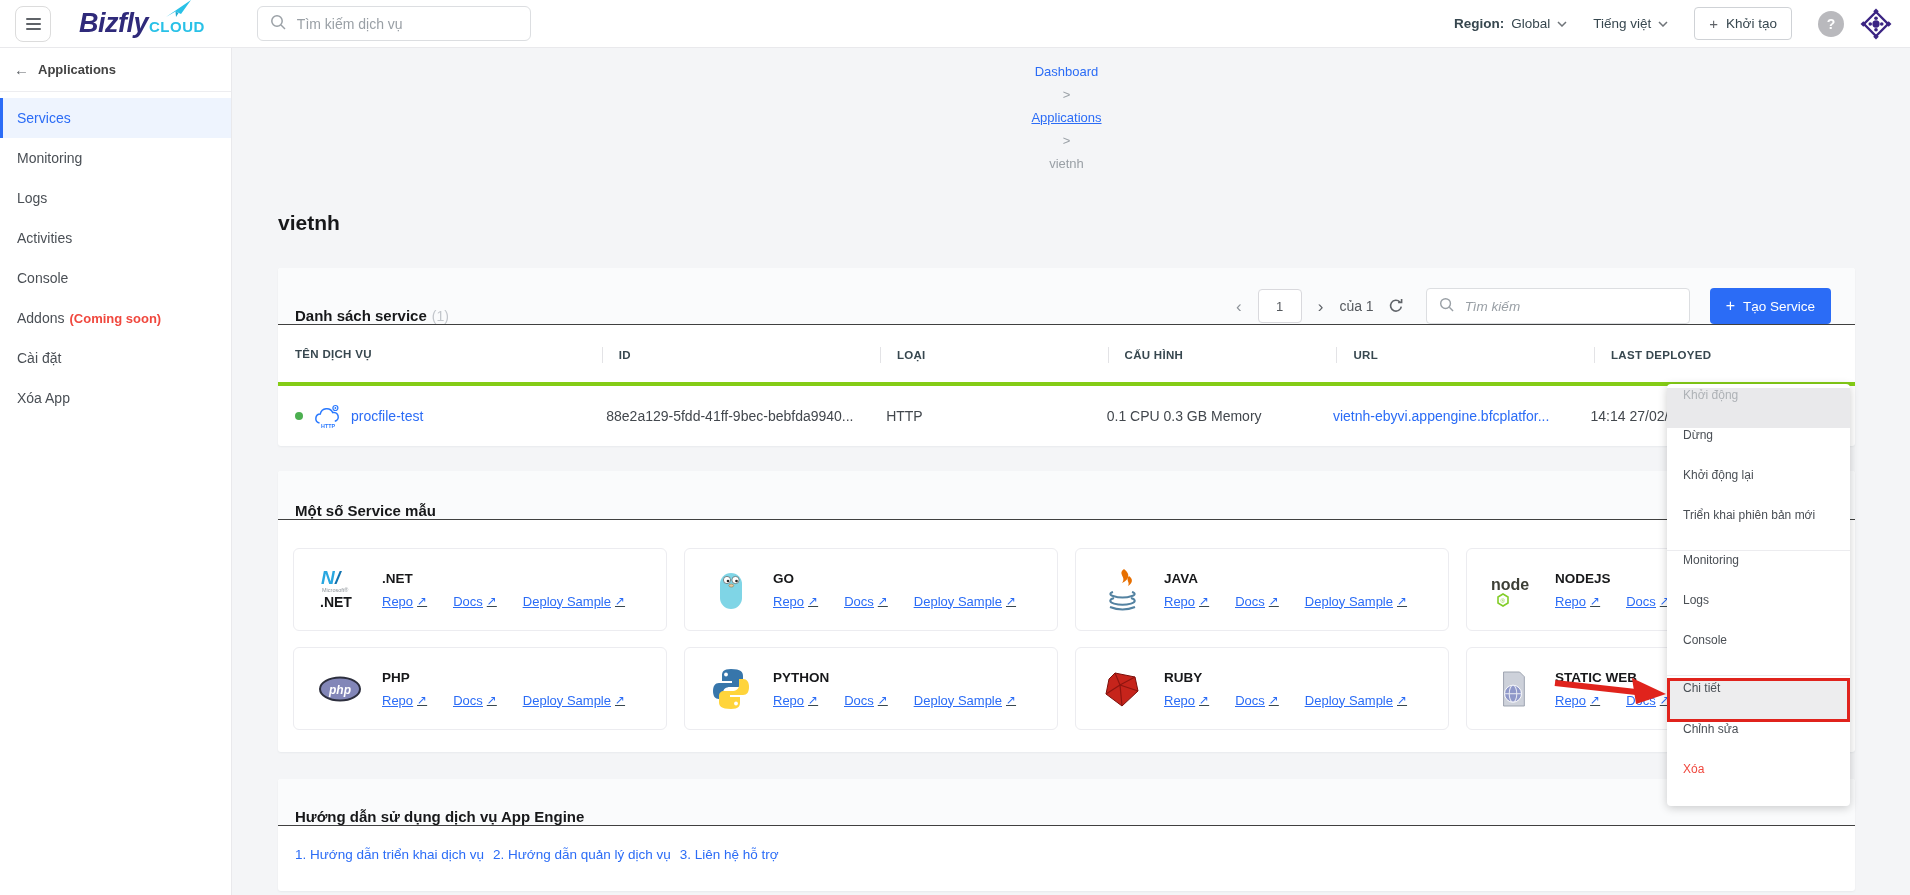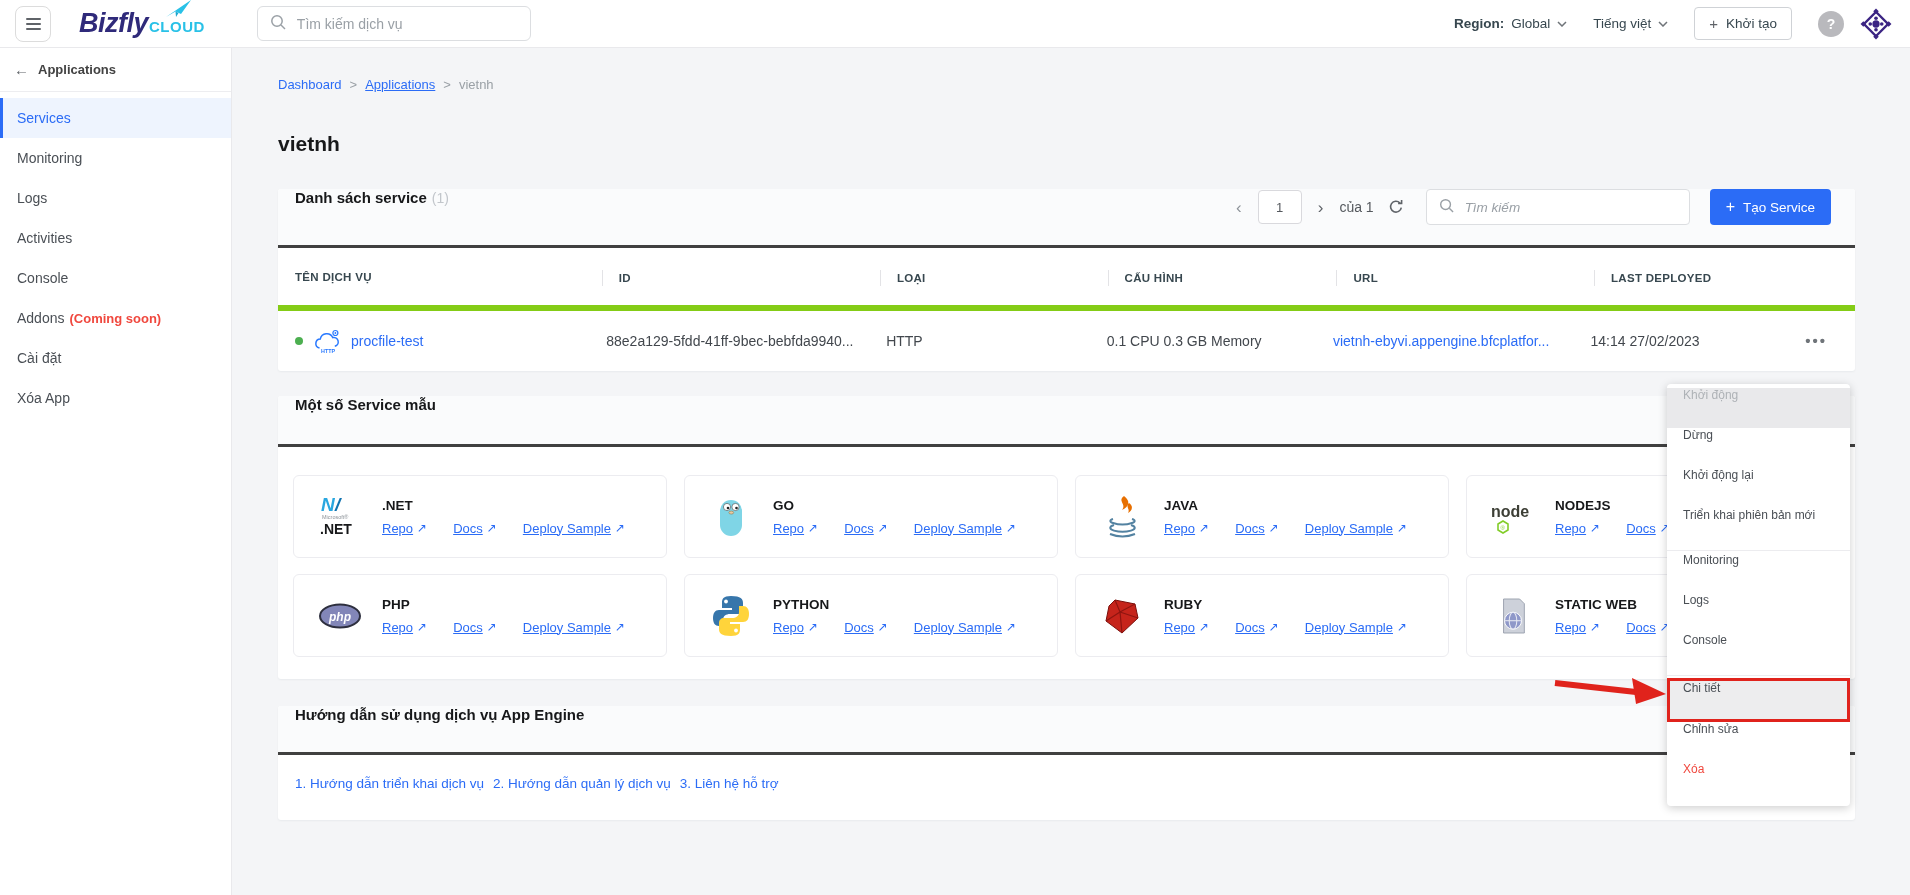--- a/index.html
+++ b/index.html
@@ -41,27 +41,27 @@
     border-bottom:1px solid #ededf0;font-size:13px;font-weight:700;color:#424242;}
   .side-head .arrow{font-size:15px;color:#5f6368;cursor:pointer;}
   .side-list{padding-top:6px;}
   .side-item{height:40px;display:flex;align-items:center;padding:0 14px;font-size:14px;color:#4a4f55;
     cursor:pointer;border-left:3px solid transparent;}
   .side-item.active{background:#eef4fe;border-left-color:#2b6cf6;color:#2b6cf6;}
   .side-item .badge{color:#f0483e;font-weight:700;font-size:13px;margin-left:5px;}
   
   .main{position:absolute;top:47px;left:232px;right:0;bottom:0;background:#f4f5f7;overflow:hidden;}
   .content{padding:0 55px 0 46px;}
-  .breadcrumb{margin-top:30px;font-size:13px;color:#9aa0a6;display:flex;gap:8px;align-items:center;}
+  .breadcrumb{margin-top:17px;font-size:13px;color:#9aa0a6;display:flex;gap:8px;align-items:center;flex-direction:column;}
   .breadcrumb a{color:#2b6cf6;}
   .breadcrumb a.underlined{text-decoration:underline;}
   .page-title{margin-top:40px;font-size:21px;font-weight:700;color:#17181a;}
   .page-created{margin-top:9px;font-size:12px;color:#8d9399;}
   .card{background:#fff;border-radius:3px;box-shadow:0 1px 2px rgba(20,30,55,.05);}
-  .card-head{display:flex;align-items:flex-start;background:#fafbfc;border-bottom:3px solid #404040;
+  .card-head{display:flex;align-items:flex-end;background:#fafbfc;border-bottom:1px solid #404040;
     border-radius:3px 3px 0 0;}
   .card-title{font-size:15px;font-weight:700;color:#17181a;}
   .card-title .count{color:#c2c6cb;font-weight:400;margin-left:5px;font-size:14px;}
   
   .svc-card{margin-top:33px;}
   .svc-card .card-head{height:56px;padding:0 24px 0 17px;}
   .list-tools{margin-left:auto;display:flex;align-items:center;gap:14px;}
   .pg-arrow{font-size:17px;color:#8d9399;cursor:pointer;padding:0 2px;line-height:1;}
   .pg-arrow.next{color:#5f6368;}
   .pg-input{width:38px;height:30px;border:1px solid #d9d9dd;border-radius:4px;text-align:center;
@@ -71,21 +71,21 @@
   .mini-search{display:flex;align-items:center;gap:9px;width:238px;height:34px;border:1px solid #dcdee1;
     border-radius:4px;background:#fff;padding:0 12px;margin-left:8px;}
   .mini-search input{border:0;outline:0;flex:1;font-size:13.5px;font-style:italic;color:#55595e;
     background:transparent;font-family:inherit;}
   .mini-search input::placeholder{color:#9aa0a6;}
   .primary-btn{display:flex;align-items:center;gap:8px;background:#2b6cf6;color:#fff;border:0;
     border-radius:4px;height:36px;padding:0 16px;font-size:13.5px;cursor:pointer;font-family:inherit;margin-left:6px;}
   .primary-btn .plus{font-size:16px;line-height:10px;}
   .svc-table{}
   .t-row{display:flex;align-items:center;}
-  .t-head{height:57px;border-bottom:6px solid #84cc16;gap:36px;}
+  .t-head{height:57px;border-bottom:4px solid #84cc16;gap:36px;}
   .th{font-size:11.5px;font-weight:700;color:#37474f;letter-spacing:.3px;padding-left:16px;}
   .th-wrap{border-left:1px solid #e3e3e6;padding:2px 0 2px 16px;}
   .t-body{height:60px;}
   .td{font-size:14px;color:#42474d;padding-left:16px;display:flex;align-items:center;}
   .col-name{width:330px;padding-left:17px;}
   .col-id{width:295px;}
   .col-type{width:175px;}
   .col-config{width:235px;margin-left:48px;}
   .col-url{width:270px;}
   .col-last{width:240px;}
@@ -95,21 +95,21 @@
   .svc-icon{margin-right:9px;display:flex;align-items:center;}
   .more-dots{color:#6f7479;font-size:15px;letter-spacing:2px;font-weight:700;cursor:pointer;line-height:10px;}
   
   .tpl-card-wrap{margin-top:25px;}
   .tpl-card-wrap .card-head{height:48px;padding:0 24px 0 17px;}
   .tpl-grid{display:grid;grid-template-columns:repeat(4,1fr);gap:16px 17px;padding:28px 15px 22px 15px;}
   .tpl-card{border:1px solid #ececf0;border-radius:6px;height:83px;display:flex;align-items:center;
     padding:0 16px 0 22px;background:#fff;box-sizing:border-box;}
   .tpl-icon{width:48px;flex:none;display:flex;align-items:center;justify-content:center;margin-right:18px;}
   .tpl-name{font-size:13.5px;font-weight:700;color:#17181a;}
-  .tpl-links{display:flex;gap:26px;margin-top:8px;align-items:center;}
+  .tpl-links{display:flex;gap:26px;margin-top:8px;align-items:center;text-decoration:underline;}
   .tpl-links a{color:#2b6cf6;font-size:13px;display:flex;align-items:center;gap:4px;}
   .tpl-links a span.lbl{text-decoration:underline;}
   .ext{font-size:12px;color:#2b6cf6;}
   
   .guide-card{margin-top:27px;margin-bottom:20px;}
   .guide-card .card-head{height:46px;padding:0 24px 0 17px;}
   .guide-links{padding:20px 17px 28px 17px;display:flex;gap:9px;}
   .guide-links a{color:#2b6cf6;font-size:13.5px;line-height:17px;}
   
   .ctx-menu{position:absolute;left:1667px;top:384px;width:183px;background:#fff;border-radius:4px;

